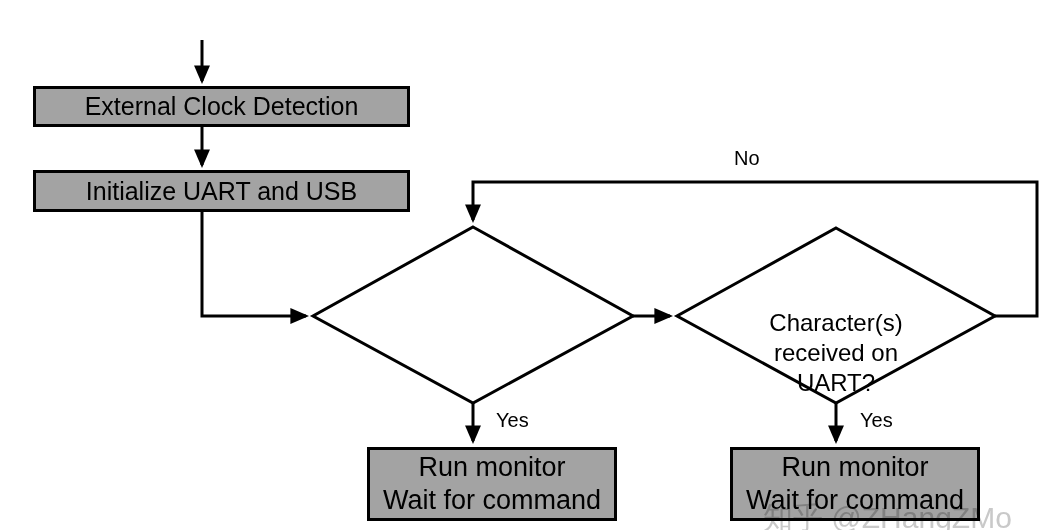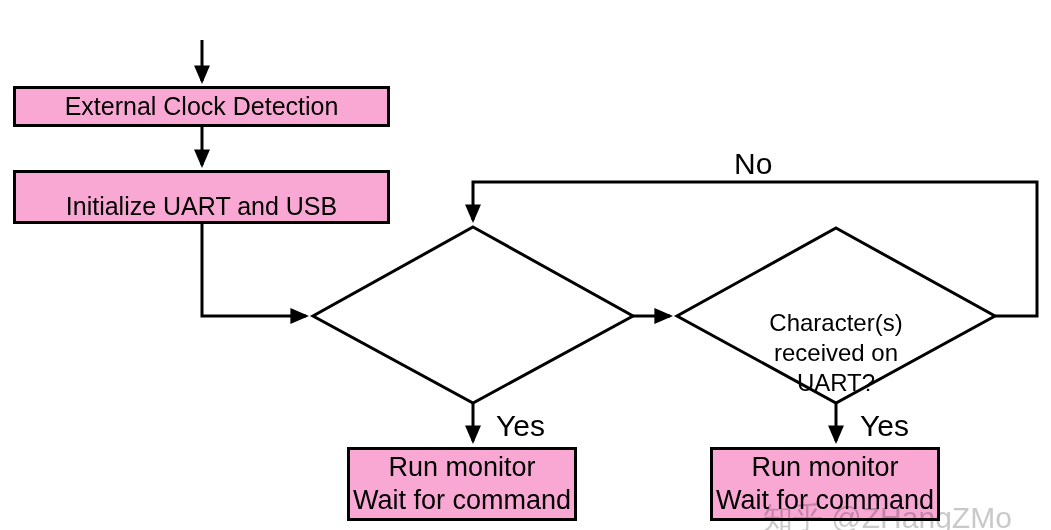--- a/index.html
+++ b/index.html
@@ -18,39 +18,40 @@
   }
   .edges-layer {
     position: absolute;
     left: 0; top: 0;
     width: 1051px; height: 530px;
   }
   .box {
     position: absolute;
     box-sizing: border-box;
     border: 3px solid #000000;
-    background: #f9a8d4;
+    background: #a3a3a3;
     display: flex;
     align-items: center;
     justify-content: center;
+    margin-left: 20px;
   }
   .box span, .diamond-label span {
     display: block;
     width: 100%;
     text-align: center;
     white-space: pre-line;
   }
   .process-top {
     left: 13px; top: 86px;
     width: 377px; height: 41px;
     font-size: 25px;
   }
-  .process-top.second { top: 170px; height: 54px; align-items: flex-end; }
+  .process-top.second { top: 170px; height: 42px; }
   .process-bottom {
-    width: 230px; height: 74px;
+    width: 250px; height: 74px;
     top: 447px;
     font-size: 27px;
     line-height: 33px;
   }
   .process-bottom.left  { left: 347px; }
   .process-bottom.right { left: 710px; }
   .diamond-label {
     position: absolute;
     top: 272px;
     width: 200px;
@@ -60,21 +61,21 @@
   .diamond-label.first  { left: 373px; }
   .diamond-label.second { left: 736px; margin-top: 36px; }
   .title-text {
     position: absolute;
     left: 33px; top: 5px;
     font-size: 25px;
     white-space: nowrap;
   }
   .edge-label {
     position: absolute;
-    font-size: 30px;
+    font-size: 20px;
     white-space: nowrap;
   }
   .edge-label.yes-left  { left: 496px; top: 409px; }
   .edge-label.yes-right { left: 860px; top: 409px; }
   .edge-label.no-loop   { left: 734px; top: 147px; }
   .watermark {
     position: absolute;
     left: 763px; top: 461px;
     font-size: 30px;
     white-space: nowrap;

